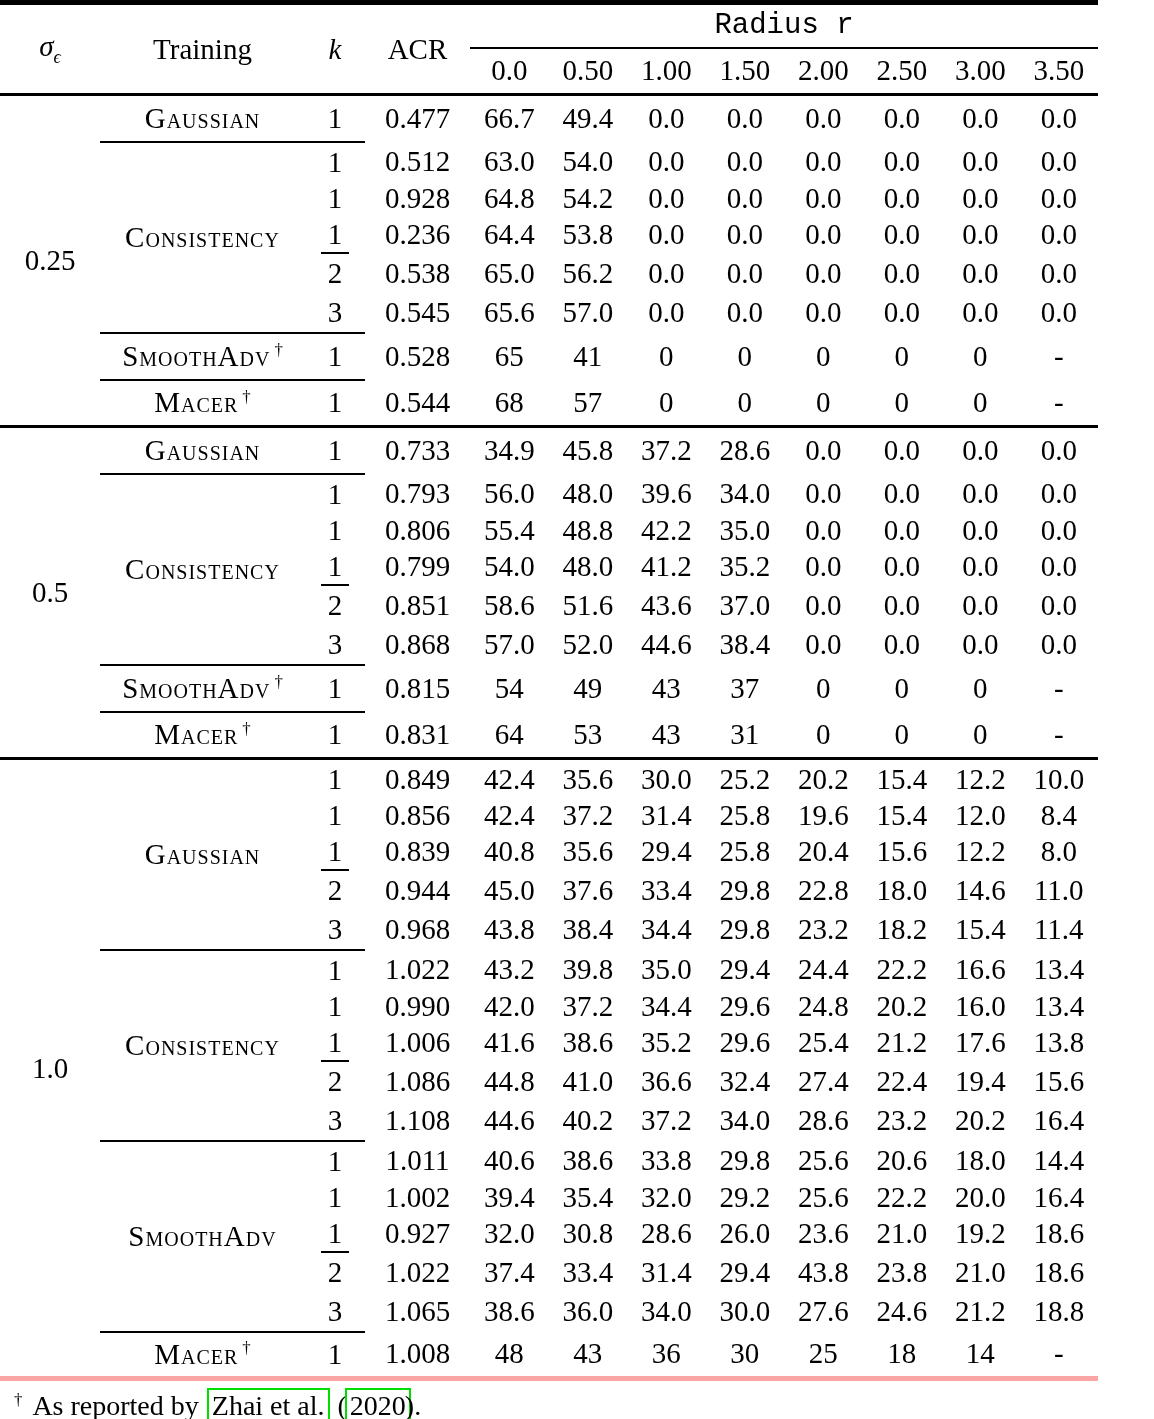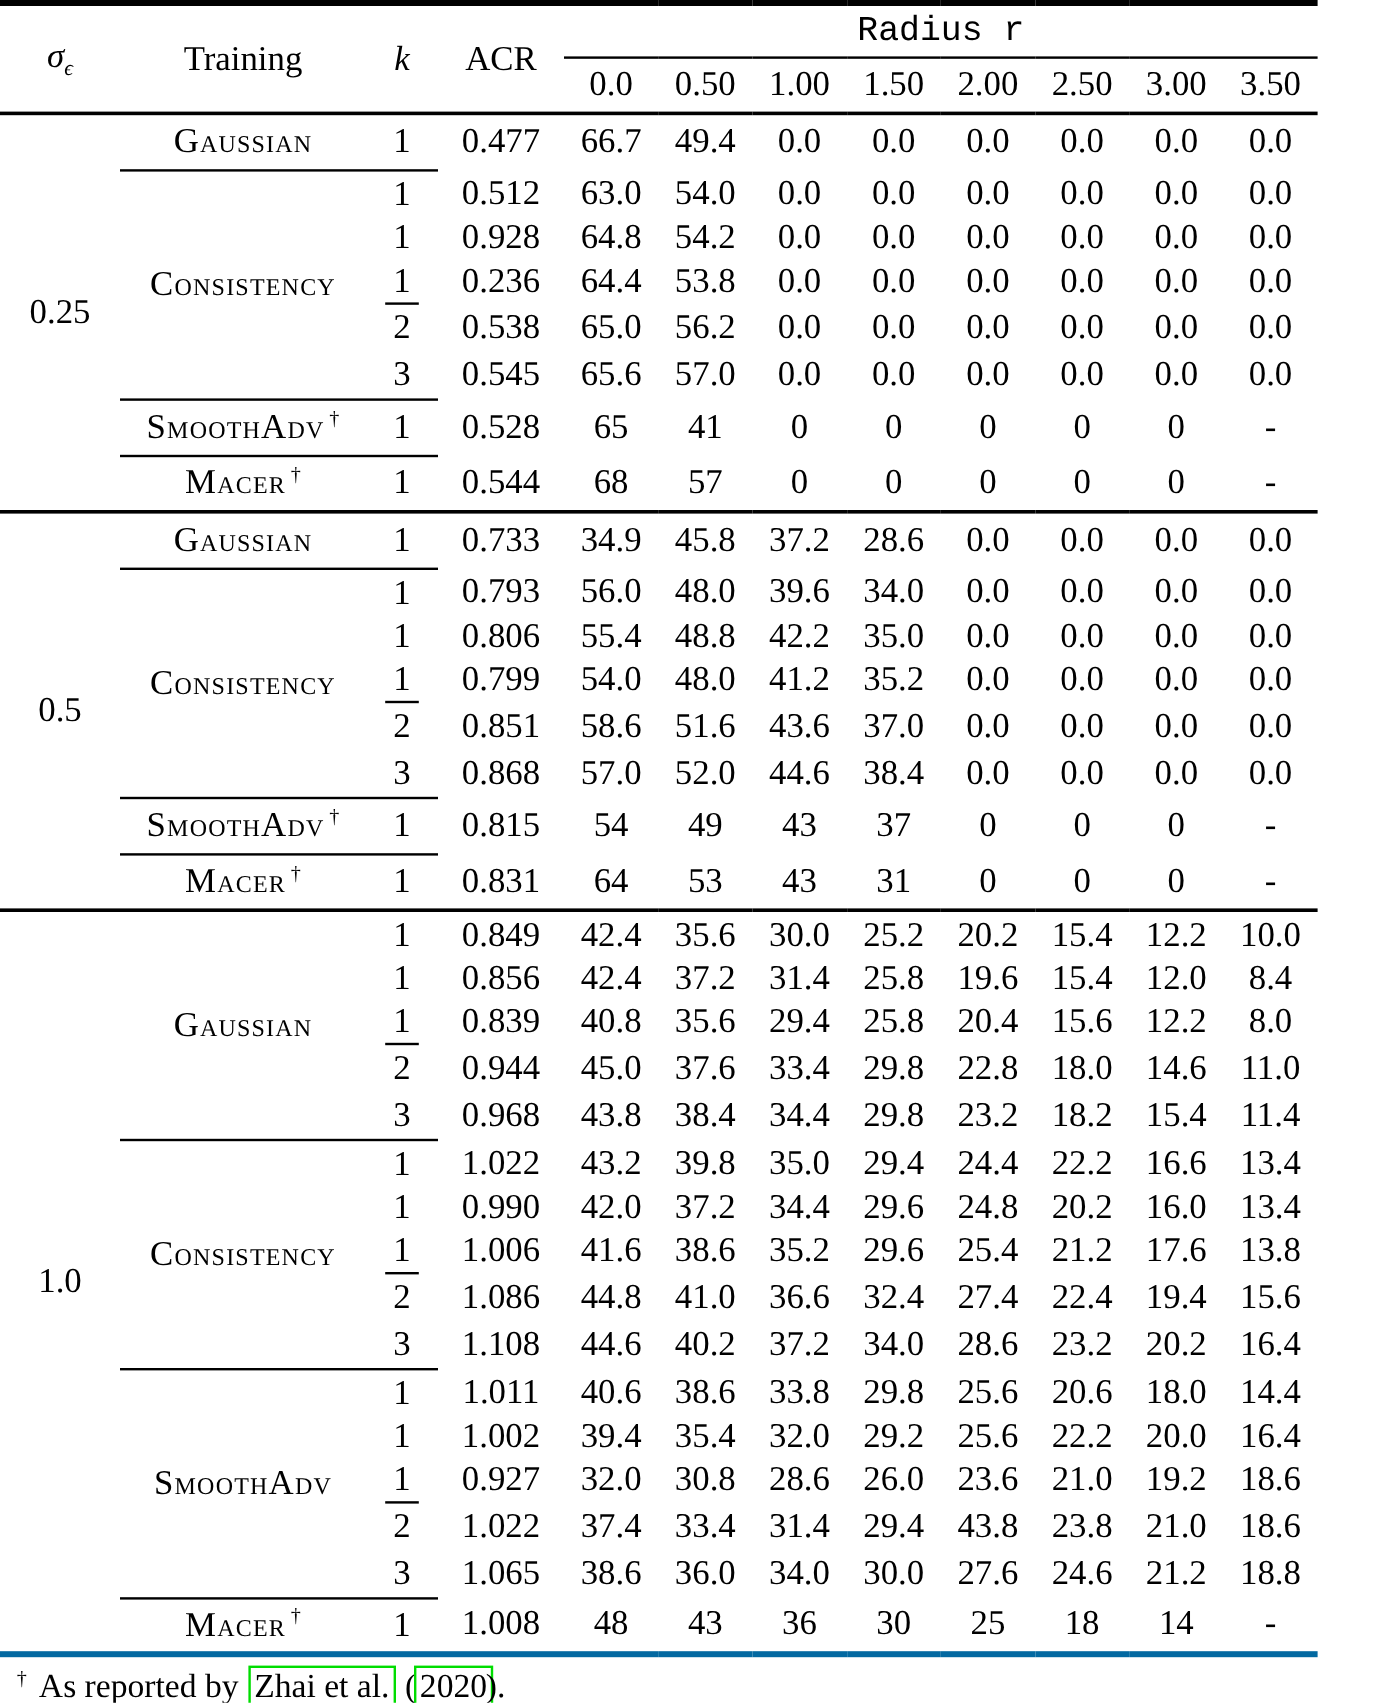--- a/index.html
+++ b/index.html
@@ -46,21 +46,21 @@
   tr.rh-last{height:40px;}
   
   td.grule{border-bottom:2px solid #000;}
   td.kline{position:relative;}
   td.kline::after{
     content:"";position:absolute;bottom:0;left:50%;
     transform:translateX(-50%);
     width:28px;border-bottom:2px solid #000;
   }
   tr.sec-end td,td.sec-end-b{border-bottom:3px solid #000;}
-  tr.tbl-end td,td.tbl-end-b{border-bottom:5px solid #0369a1;}
+  tr.tbl-end td,td.tbl-end-b{border-bottom:5px solid #fca5a5;}
   
   .footnote{
     margin:7px 0 0 14px;
     font-size:28px;
     line-height:1.15;
   }
   .footnote sup{font-size:60%;vertical-align:super;margin-right:10px;}
   .cite{
     display:inline-block;
     border:2px solid #00dd00;

